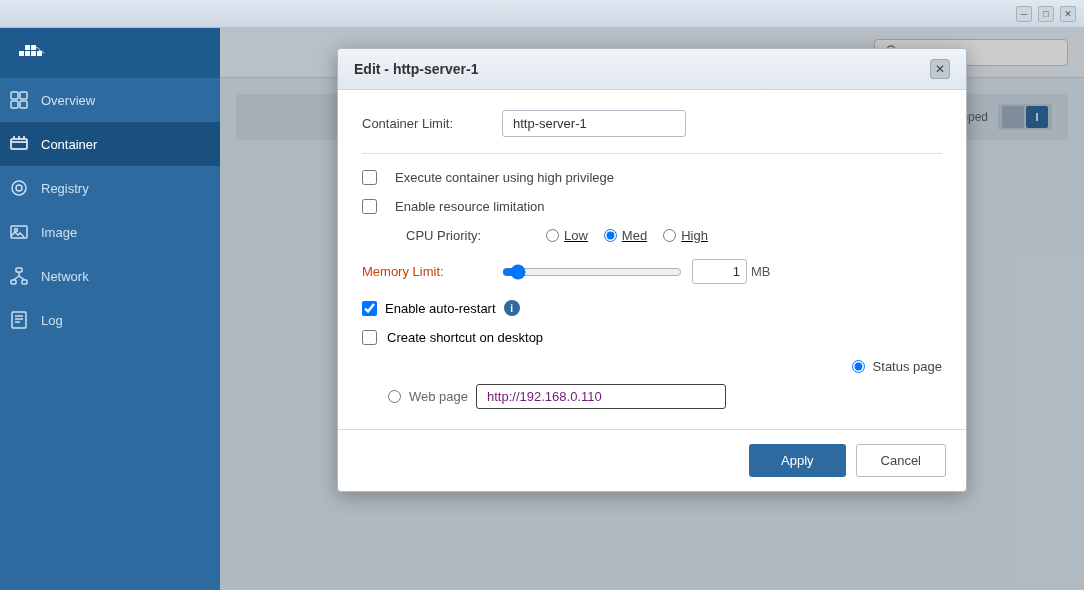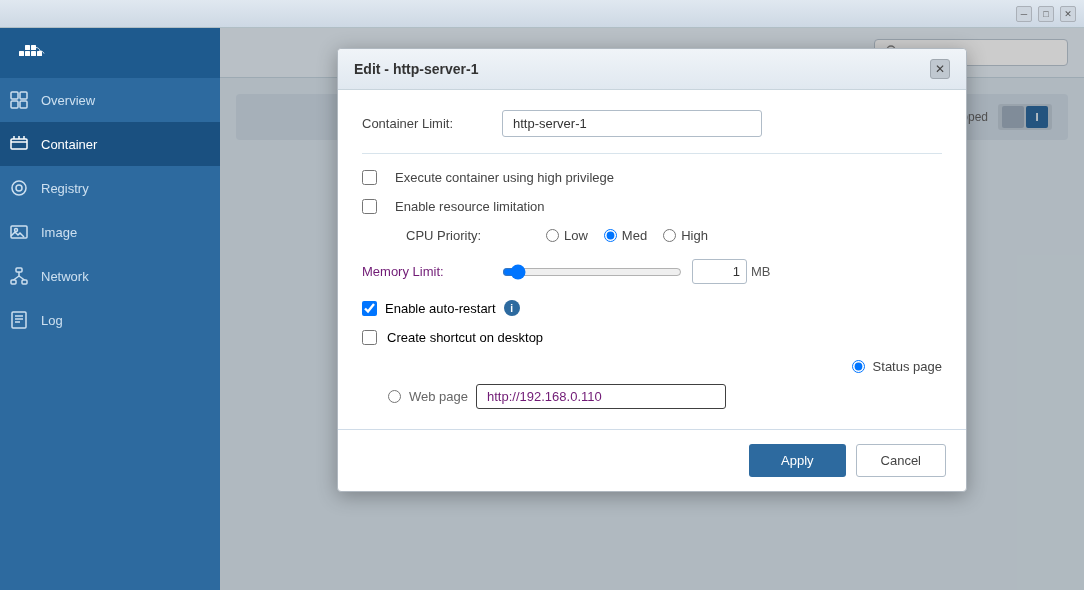--- a/index.html
+++ b/index.html
@@ -269,21 +269,21 @@
       color: #444;
       font-size: 13px;
       min-width: 140px;
     }
     .form-input {
       border: 1px solid #b0bcc8;
       border-radius: 3px;
       padding: 5px 10px;
       font-size: 13px;
       color: #333;
-      width: 260px;
+      width: 184px;
       outline: none;
     }
 
     .checkbox-row {
       display: flex;
       align-items: center;
       margin-bottom: 14px;
       gap: 18px;
     }
     .checkbox-row label {
@@ -304,40 +304,41 @@
     .cpu-label {
       min-width: 140px;
       color: #444;
       font-size: 13px;
       margin-left: 44px;
     }
     .radio-group {
       display: flex;
       align-items: center;
       gap: 16px;
+      text-decoration: underline;
     }
     .radio-option {
       display: flex;
       align-items: center;
       gap: 5px;
       color: #444;
       font-size: 13px;
     }
     input[type="radio"] {
       cursor: pointer;
     }
 
     .memory-row {
       display: flex;
       align-items: center;
       margin-bottom: 16px;
     }
     .memory-label {
       min-width: 140px;
-      color: #701a75;
+      color: #c2410c;
       font-size: 13px;
     }
     .memory-slider {
       width: 180px;
       margin-right: 10px;
     }
     .memory-input {
       width: 55px;
       border: 1px solid #b0bcc8;
       border-radius: 3px;

